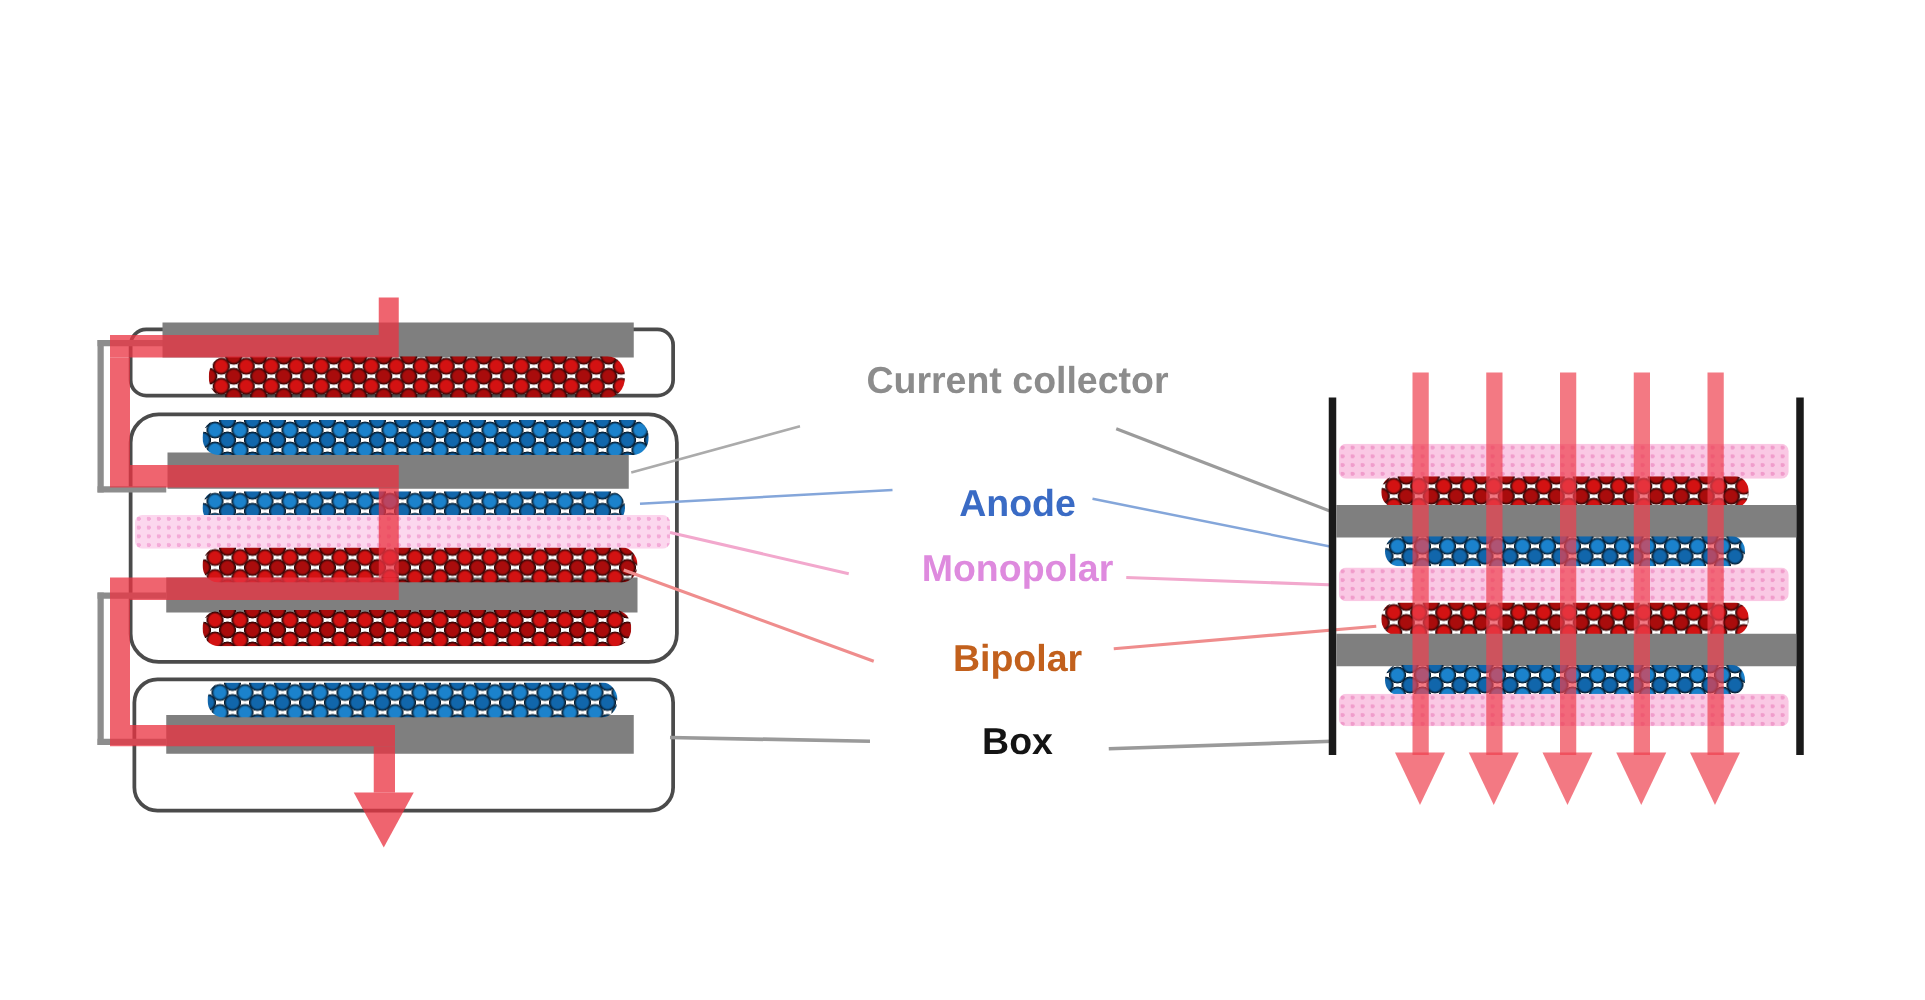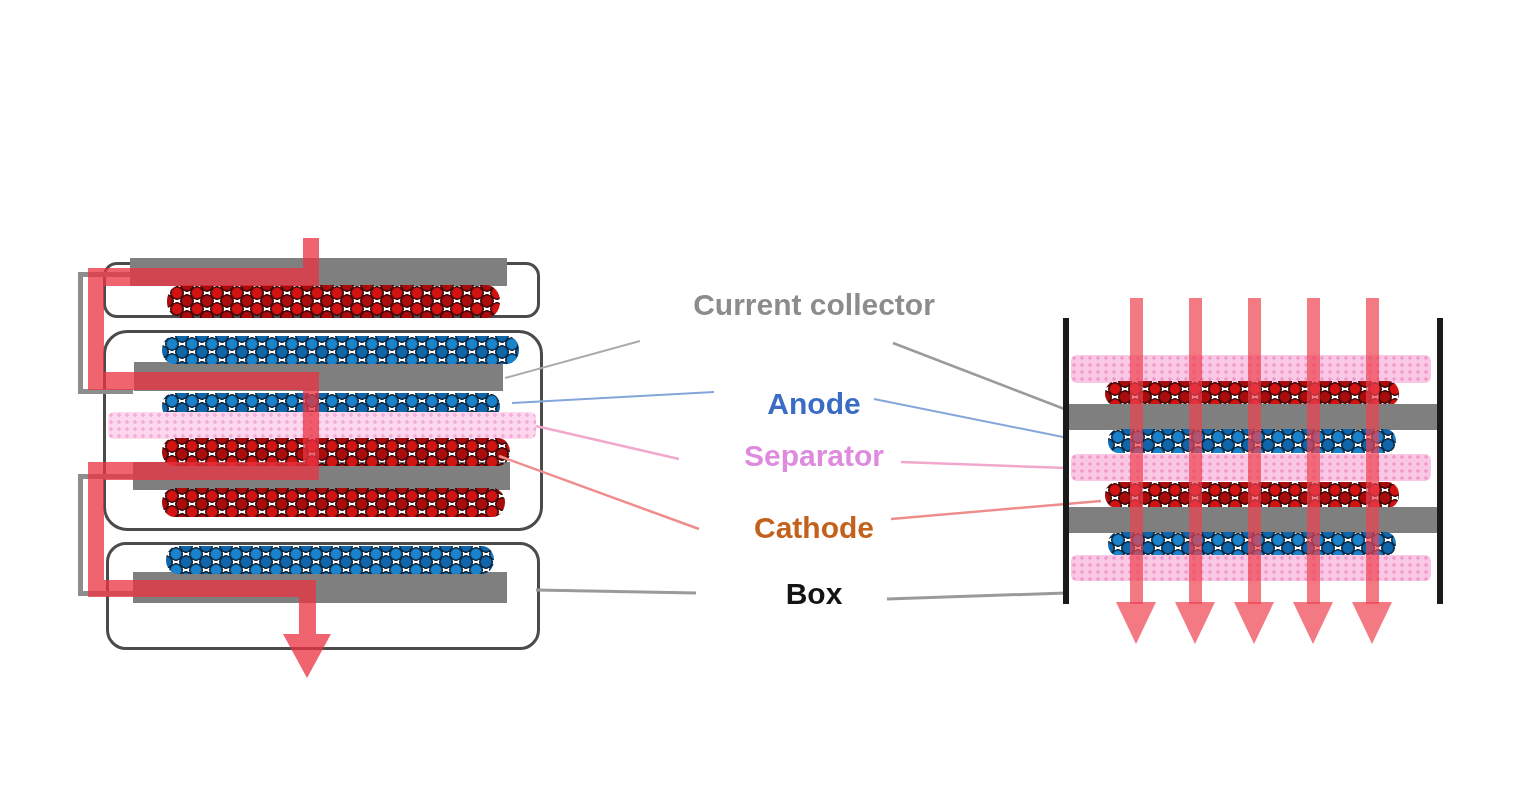--- a/index.html
+++ b/index.html
@@ -94,22 +94,22 @@
     <div class="red-seg" style="left:303px;top:390px;width:16px;height:72px;"></div>
     <div class="red-seg" style="left:88px;top:462px;width:231px;height:18px;"></div>
     <div class="red-seg" style="left:88px;top:480px;width:16px;height:100px;"></div>
     <div class="red-seg" style="left:88px;top:580px;width:228px;height:17px;"></div>
     <div class="red-seg" style="left:299px;top:597px;width:17px;height:37px;"></div>
     <div class="mono-head" style="left:283px;top:634px;"></div>
   </div>
 
   <div class="label lbl-collector" style="top:288px;">Current collector</div>
   <div class="label lbl-anode" style="top:363px;margin-top:24px;">Anode</div>
-  <div class="label lbl-separator" style="top:439px;">Separator</div>
-  <div class="label lbl-cathode" style="top:511px;">Cathode</div>
+  <div class="label lbl-separator" style="top:439px;">Monopolar</div>
+  <div class="label lbl-cathode" style="top:511px;">Bipolar</div>
   <div class="label lbl-box" style="top:577px;text-align:center;">Box</div>
 
   <div class="abs">
 
     <div class="wall" style="left:1063px;top:318px;height:286px;"></div>
     <div class="wall" style="left:1437px;top:318px;height:286px;"></div>
 
     <div class="sep-band bi" style="left:1071px;top:355px;width:360px;height:28px;"></div>
     <div class="ptc red" style="left:1105px;top:381px;width:294px;height:25px;"></div>
     <div class="bar" style="left:1069px;top:404px;width:368px;height:26px;"></div>

